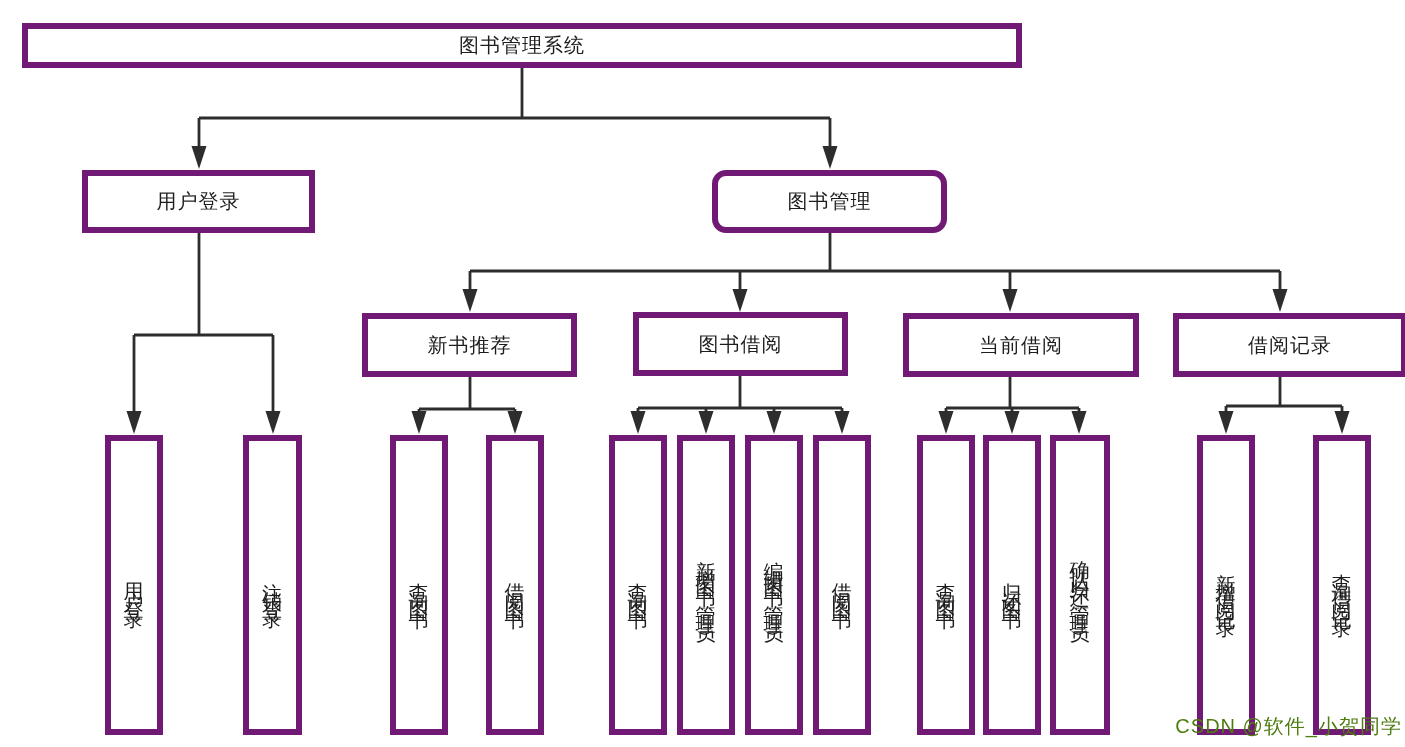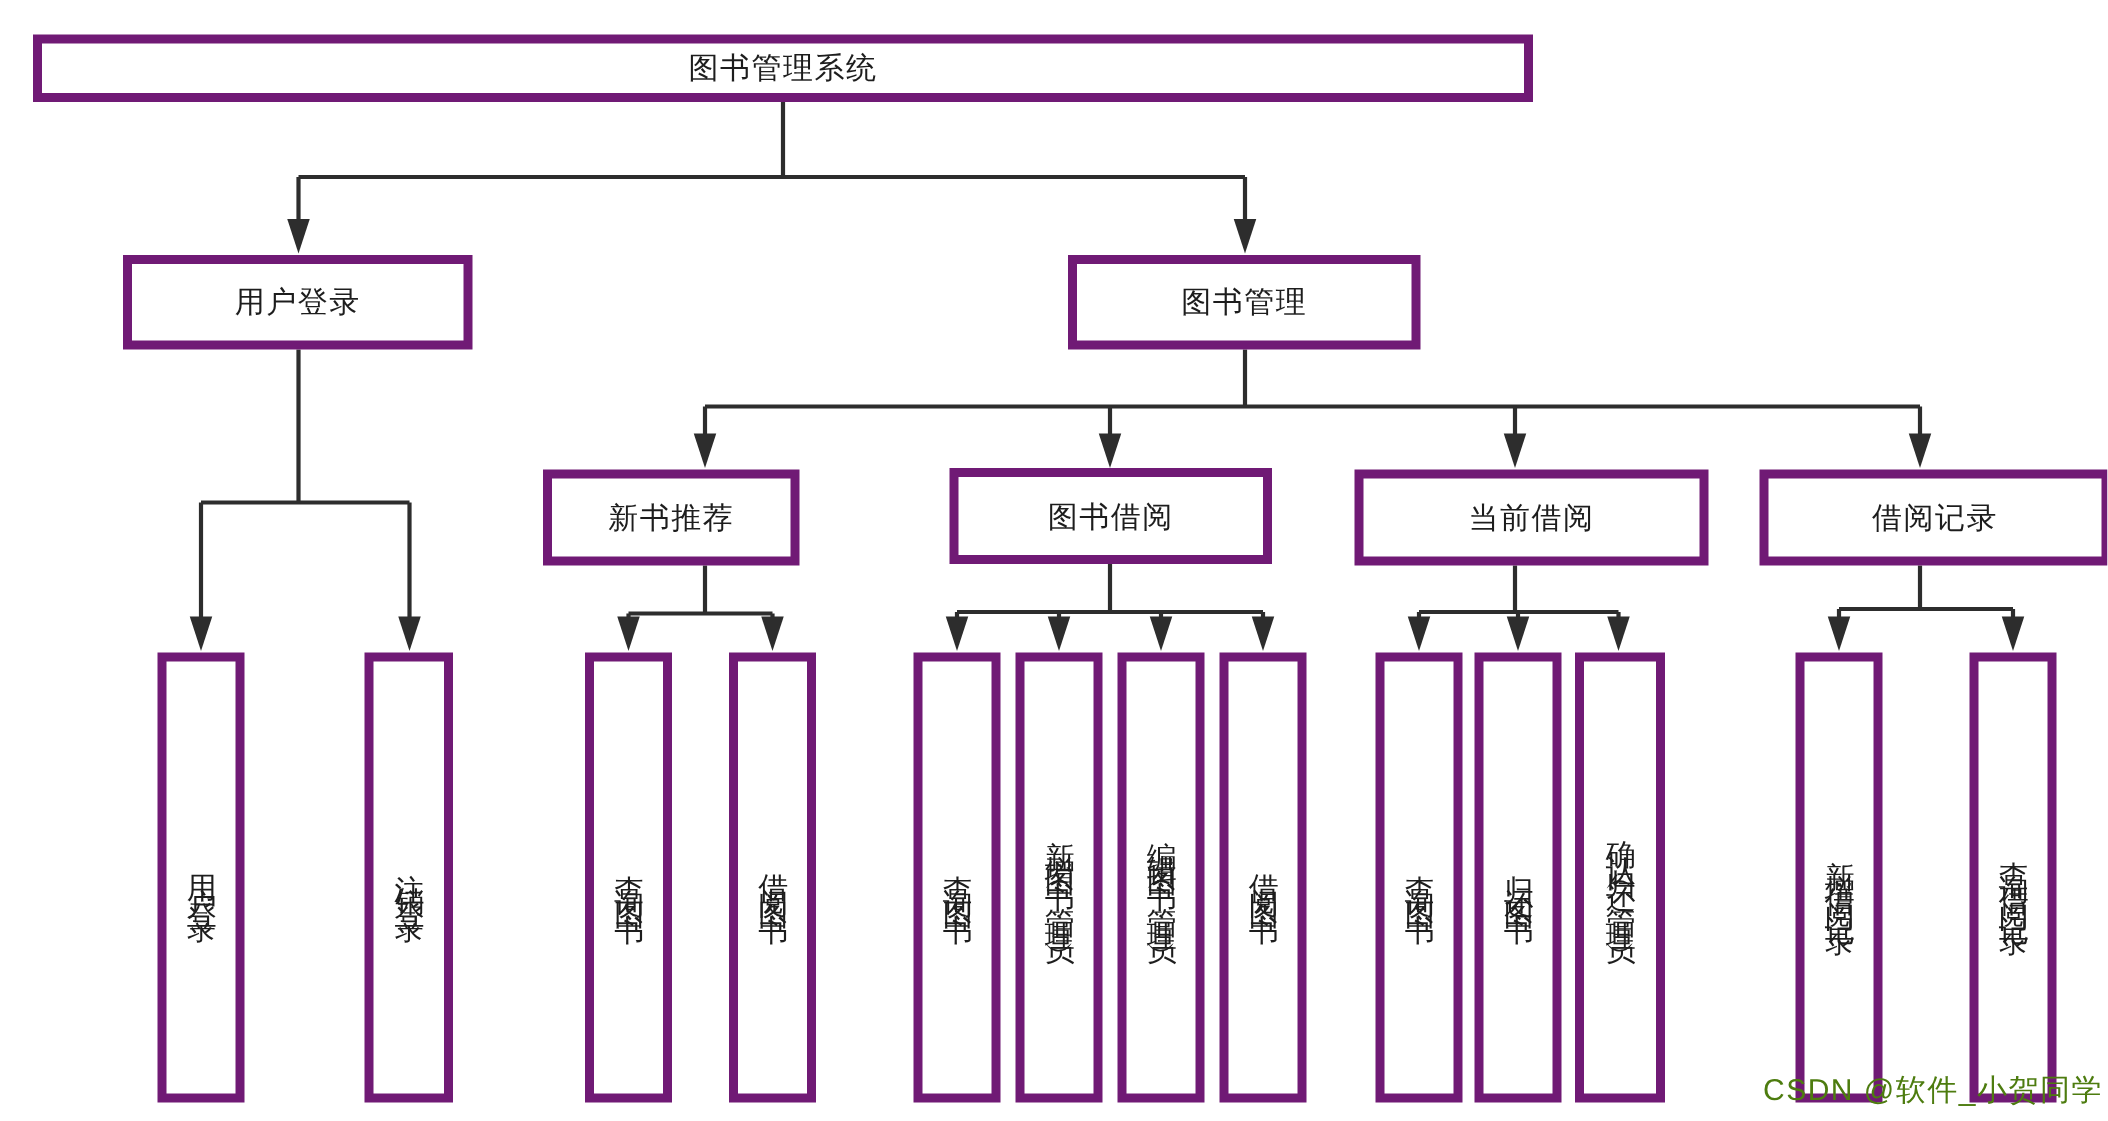--- a/index.html
+++ b/index.html
@@ -131,25 +131,25 @@
     </g>
   </svg>
 
   <div class="node" style="left:22px; top:23px; width:1000px; height:45px;">
     <span class="hlabel">图书管理系统</span>
   </div>
 
   <div class="node" style="left:82px; top:170px; width:233px; height:63px;">
     <span class="hlabel">用户登录</span>
   </div>
-  <div class="node" style="left:712px; top:170px; width:235px; height:63px;">
+  <div class="node" style="left:712px; top:170px; width:235px; height:63px;border-radius:14px;">
     <span class="hlabel">图书管理</span>
   </div>
 
-  <div class="node" style="left:362px; top:313px; width:171px; height:64px;">
+  <div class="node" style="left:362px; top:313px; width:215px; height:64px;">
     <span class="hlabel">新书推荐</span>
   </div>
   <div class="node" style="left:633px; top:312px; width:215px; height:64px;">
     <span class="hlabel">图书借阅</span>
   </div>
   <div class="node" style="left:903px; top:313px; width:236px; height:64px;">
     <span class="hlabel">当前借阅</span>
   </div>
   <div class="node" style="left:1173px; top:313px; width:234px; height:64px;align-items:center;">
     <span class="hlabel">借阅记录</span>

